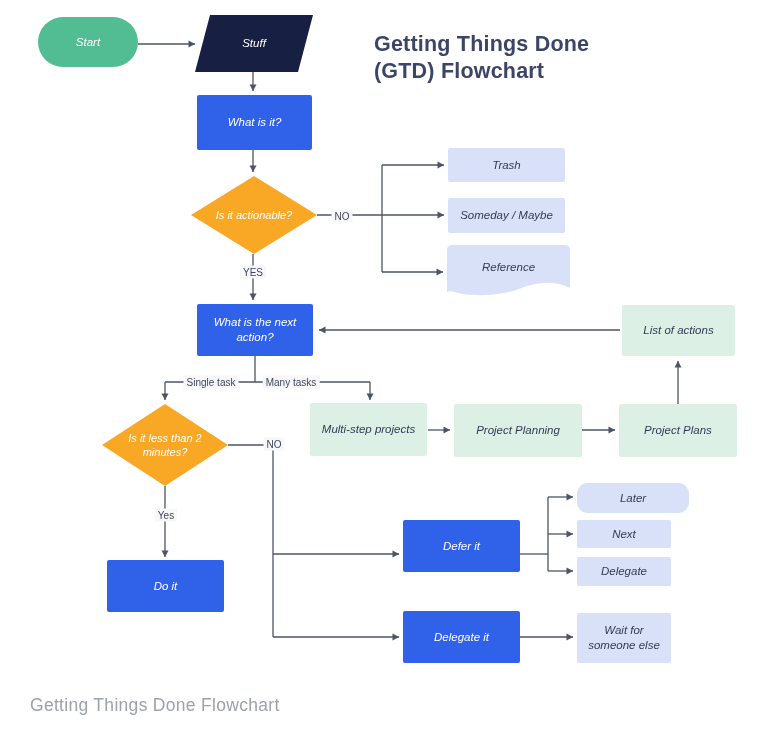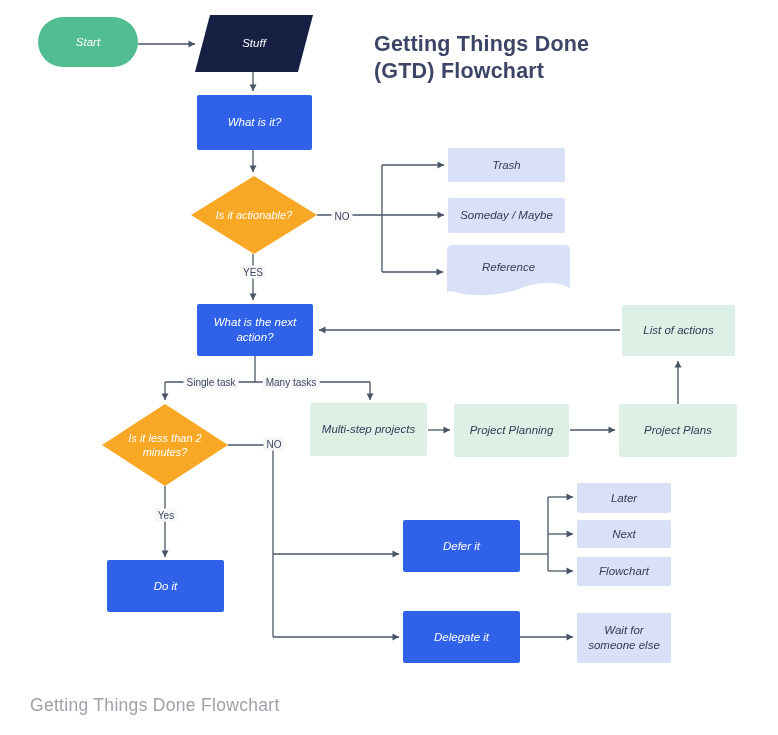--- a/index.html
+++ b/index.html
@@ -41,25 +41,25 @@
   #n-actionable{left:191px;top:176px;width:126px;height:78px;}
   #n-trash{left:448px;top:148px;width:117px;height:34px;}
   #n-someday{left:448px;top:198px;width:117px;height:35px;}
   #n-reference{left:447px;top:245px;width:123px;height:52px;background:var(--outcome-lavender);
     border-radius:0;padding-bottom:8px;
     clip-path:path("M6,0 L117,0 Q123,0 123,5 L123,43 C107,35 89,37 72,44 C54,51 22,52 8,47 C5,46 2,46 0,47 L0,5 Q0,0 6,0 Z");}
   #n-next-action{left:197px;top:304px;width:116px;height:52px;padding:0 10px;}
   #n-list-actions{left:622px;top:305px;width:113px;height:51px;}
   #n-2min{left:102px;top:404px;width:126px;height:82px;}
   #n-multistep{left:310px;top:403px;width:117px;height:53px;}
-  #n-planning{left:454px;top:404px;width:115px;height:53px;}
+  #n-planning{left:454px;top:404px;width:128px;height:53px;}
   #n-plans{left:619px;top:404px;width:118px;height:53px;}
   #n-do-it{left:107px;top:560px;width:117px;height:52px;}
   #n-defer{left:403px;top:520px;width:117px;height:52px;}
-  #n-later{left:577px;top:483px;width:94px;height:30px;}
+  #n-later{left:577px;top:483px;width:112px;height:30px;border-radius:11px;}
   #n-next{left:577px;top:520px;width:94px;height:28px;}
   #n-scheduled{left:577px;top:557px;width:94px;height:29px;}
   #n-delegate{left:403px;top:611px;width:117px;height:52px;}
   #n-wait{left:577px;top:613px;width:94px;height:50px;padding:0 6px;}
   .edge-label{
     position:absolute;z-index:2;transform:translate(-50%,-50%);
     background:var(--label-bg);color:#3E4663;font-size:10px;padding:1px 3px;white-space:nowrap;
   }
   #el-no1{left:342px;top:216px;}
   #el-yes1{left:253px;top:272px;}
@@ -134,21 +134,21 @@
   <div class="node n-white blue" id="n-next-action">What is the next action?</div>
   <div class="node n-dark mint" id="n-list-actions">List of actions</div>
   <div class="node diamond" id="n-2min">Is it less than 2 minutes?</div>
   <div class="node n-dark mint" id="n-multistep">Multi-step projects</div>
   <div class="node n-dark mint" id="n-planning">Project Planning</div>
   <div class="node n-white blue" id="n-do-it">Do it</div>
   <div class="node n-dark mint" id="n-plans">Project Plans</div>
   <div class="node n-white blue" id="n-defer">Defer it</div>
   <div class="node n-dark lavender" id="n-later">Later</div>
   <div class="node n-dark lavender" id="n-next">Next</div>
-  <div class="node n-dark lavender" id="n-scheduled">Flowchart</div>
+  <div class="node n-dark lavender" id="n-scheduled">Delegate</div>
   <div class="node n-white blue" id="n-delegate">Delegate it</div>
   <div class="node n-dark lavender" id="n-wait">Wait for someone else</div>
 
   <div class="edge-label" id="el-no1">NO</div>
   <div class="edge-label" id="el-yes1">YES</div>
   <div class="edge-label" id="el-single">Single task</div>
   <div class="edge-label" id="el-many">Many tasks</div>
   <div class="edge-label" id="el-no2">NO</div>
   <div class="edge-label" id="el-yes2">Yes</div>
 

